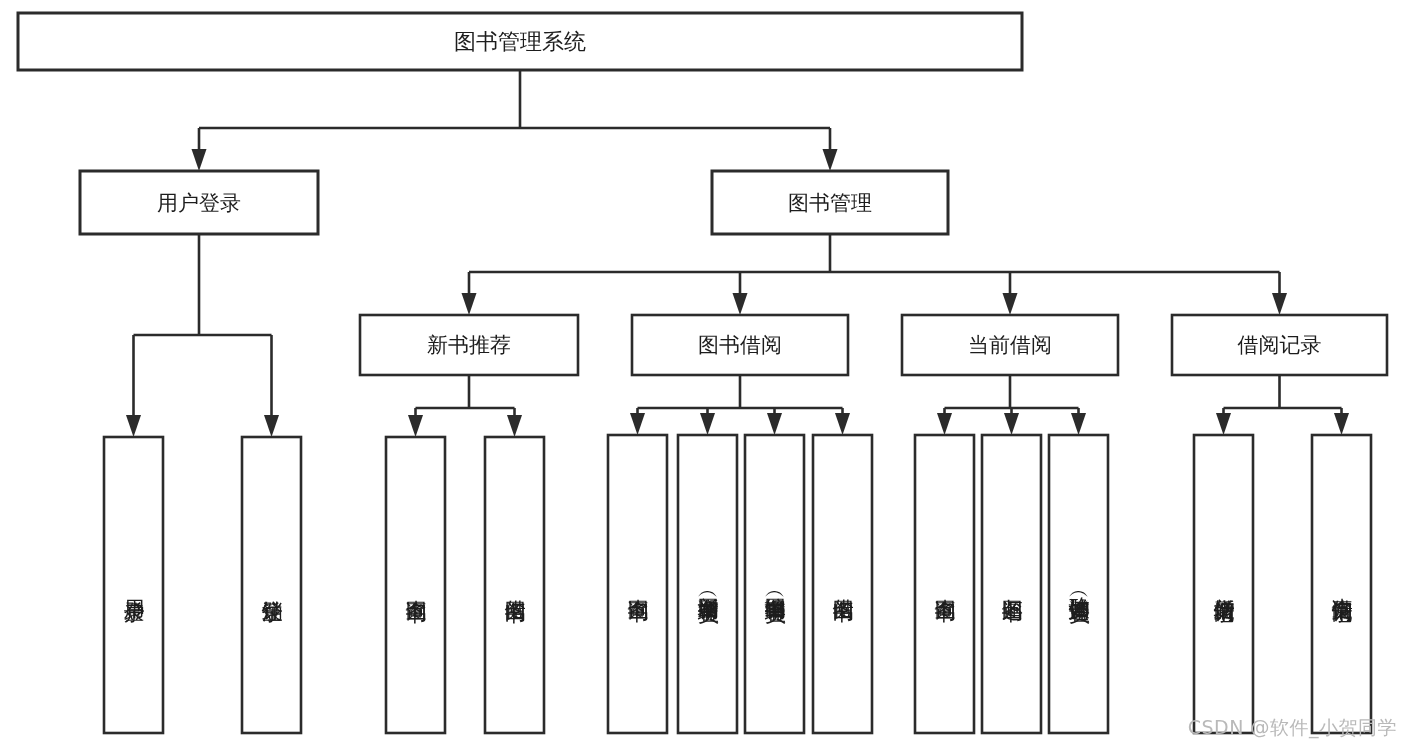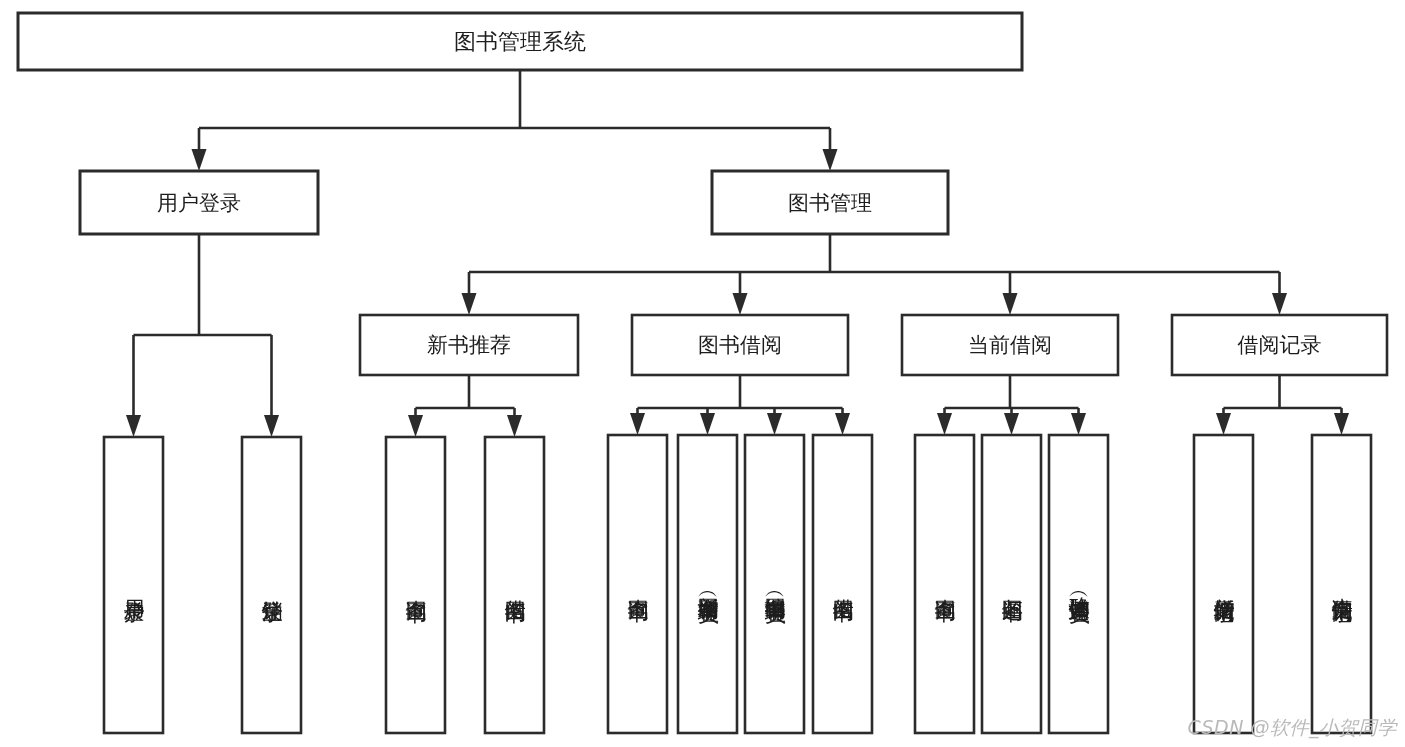--- a/index.html
+++ b/index.html
@@ -78,21 +78,20 @@
   }
   .watermark {
     position: absolute;
     right: 8px;
     bottom: 6px;
     font-family: "DejaVu Sans", "Liberation Sans", sans-serif;
     font-size: 19px;
     color: #b9b9b9;
     letter-spacing: 0.5px;
     white-space: nowrap;
-    font-style: italic;
   }
 </style>
 </head>
 <body>
 
 <div id="diagram-root">
 
   <svg class="diagram-canvas" viewBox="0 0 1405 747">
     <g id="connectors-layer">
         <line x1="520" y1="70" x2="520" y2="128" class="connector"></line>

